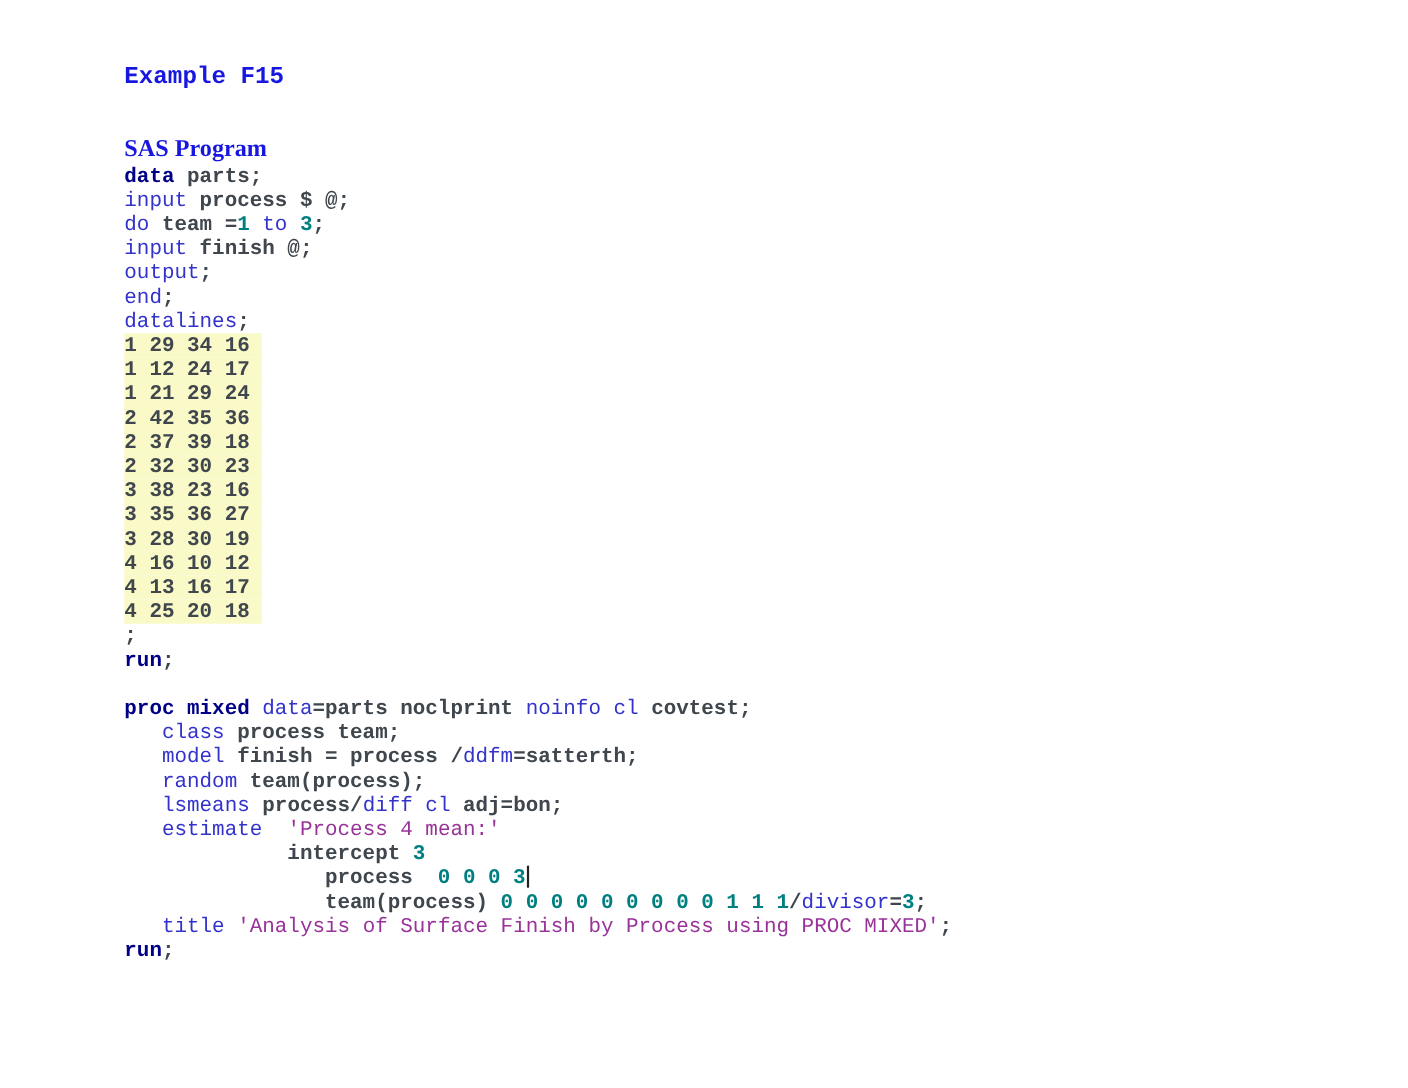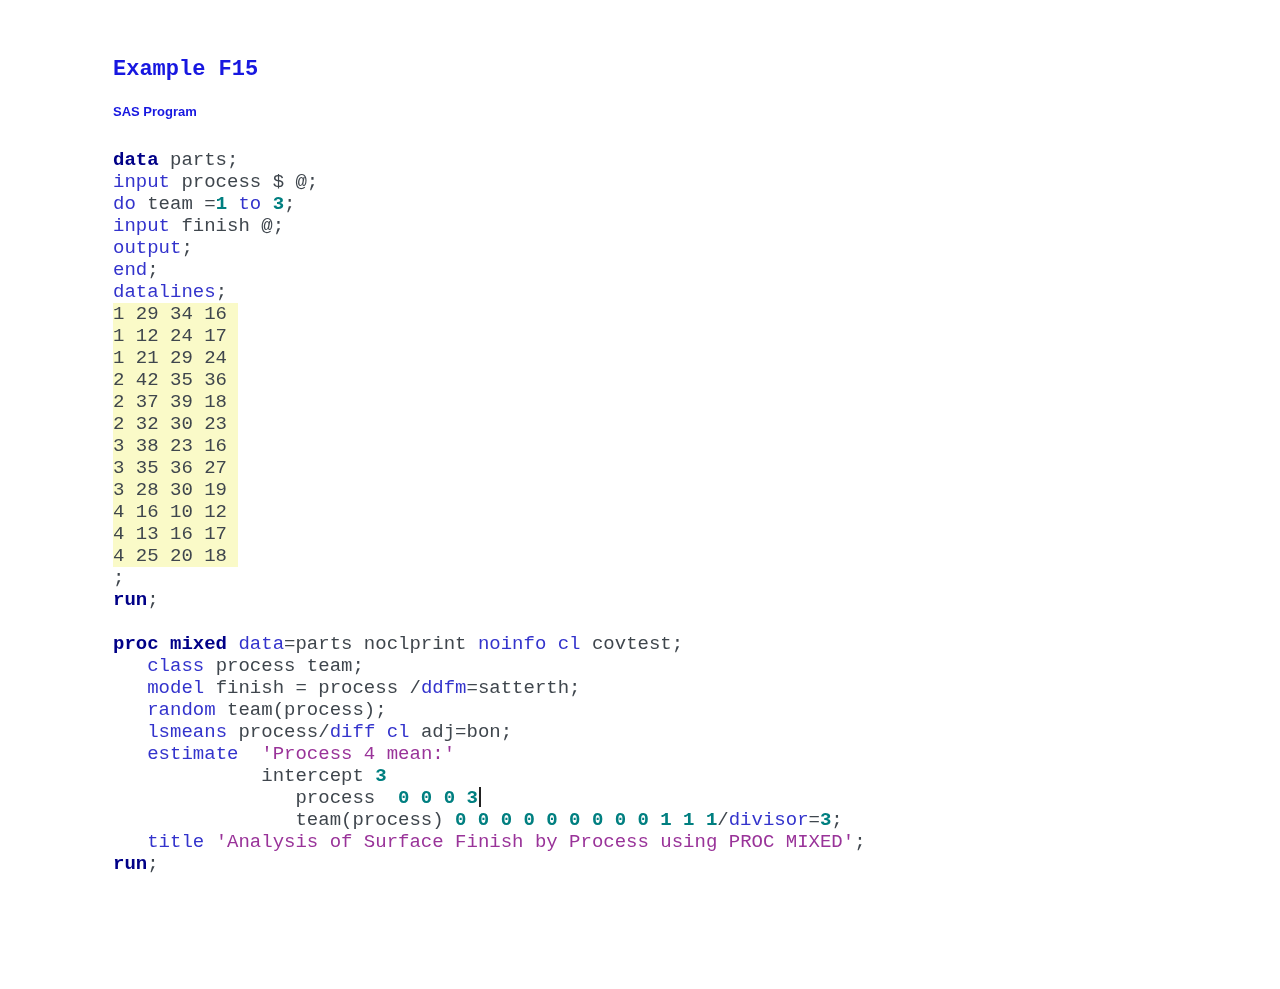--- a/index.html
+++ b/index.html
@@ -22,41 +22,41 @@
     margin: 0;
     font-family: "Liberation Mono", "DejaVu Sans Mono", monospace;
     font-size: 22px;
     font-weight: bold;
     color: var(--c-heading);
     white-space: pre;
   }
   .section-heading {
     position: absolute;
     left: 113px;
-    top: 104px;
+    top: 122px;
     margin: 0;
-    font-family: Liberation Sans, sans-serif;
-    font-size: 13px;
+    font-family: Liberation Serif, serif;
+    font-size: 22px;
     font-weight: bold;
     color: var(--c-heading);
     white-space: pre;
   }
   .code {
     position: absolute;
     left: 113px;
     top: 149px;
     margin: 0;
     font-family: "Liberation Mono", "DejaVu Sans Mono", monospace;
     font-size: 19px;
     line-height: 22px;
     color: var(--c-plain);
     white-space: pre;
   }
   .code-line { min-height: 22px; }
-  .seg-t { color: var(--c-plain); }
+  .seg-t { color: var(--c-plain); font-weight: bold; }
   .seg-k { color: var(--c-keyword); text-align: right; }
   .seg-s { color: var(--c-statement); font-weight: bold; }
   .seg-n { color: var(--c-number); font-weight: bold; }
   .seg-q { color: var(--c-string); text-align: center; }
   .hl-row { background: var(--c-highlight); }
   .caret {
     display: inline-block;
     width: 2px;
     height: 20px;
     background: var(--c-cursor);

